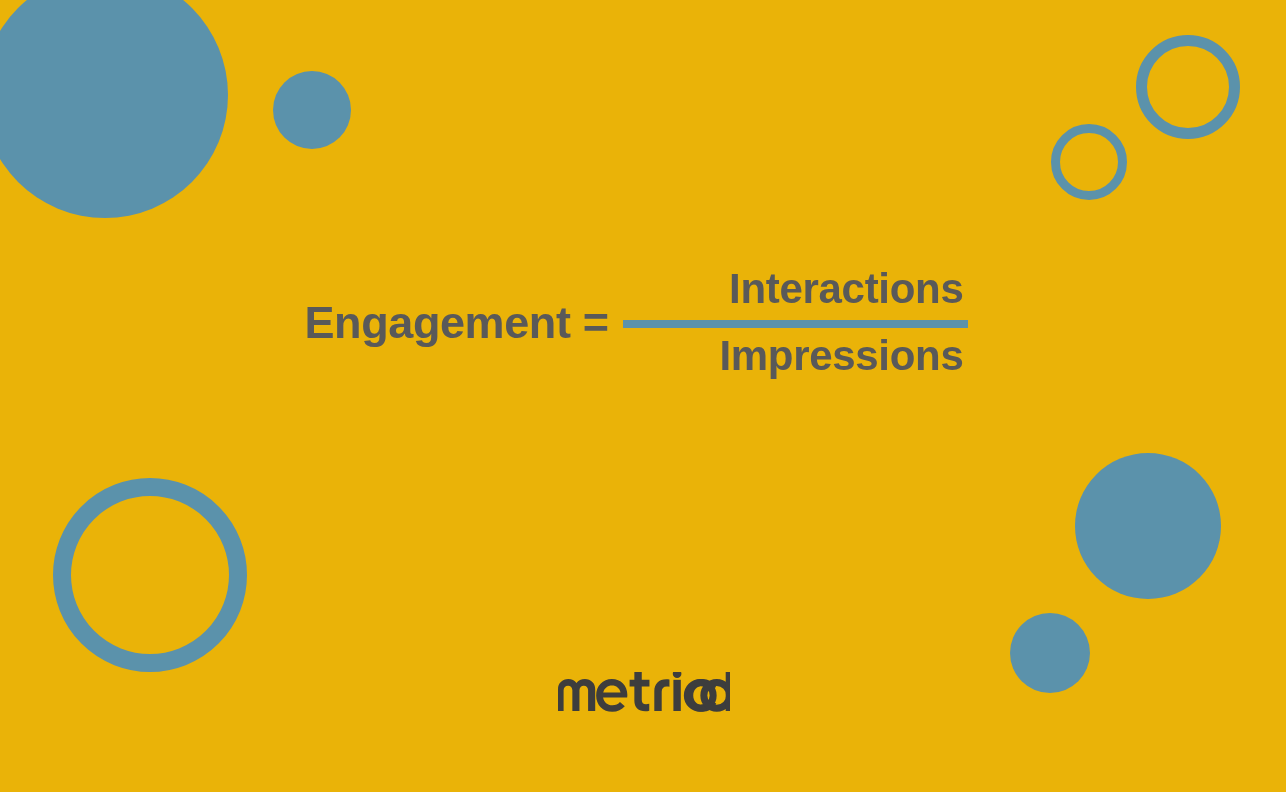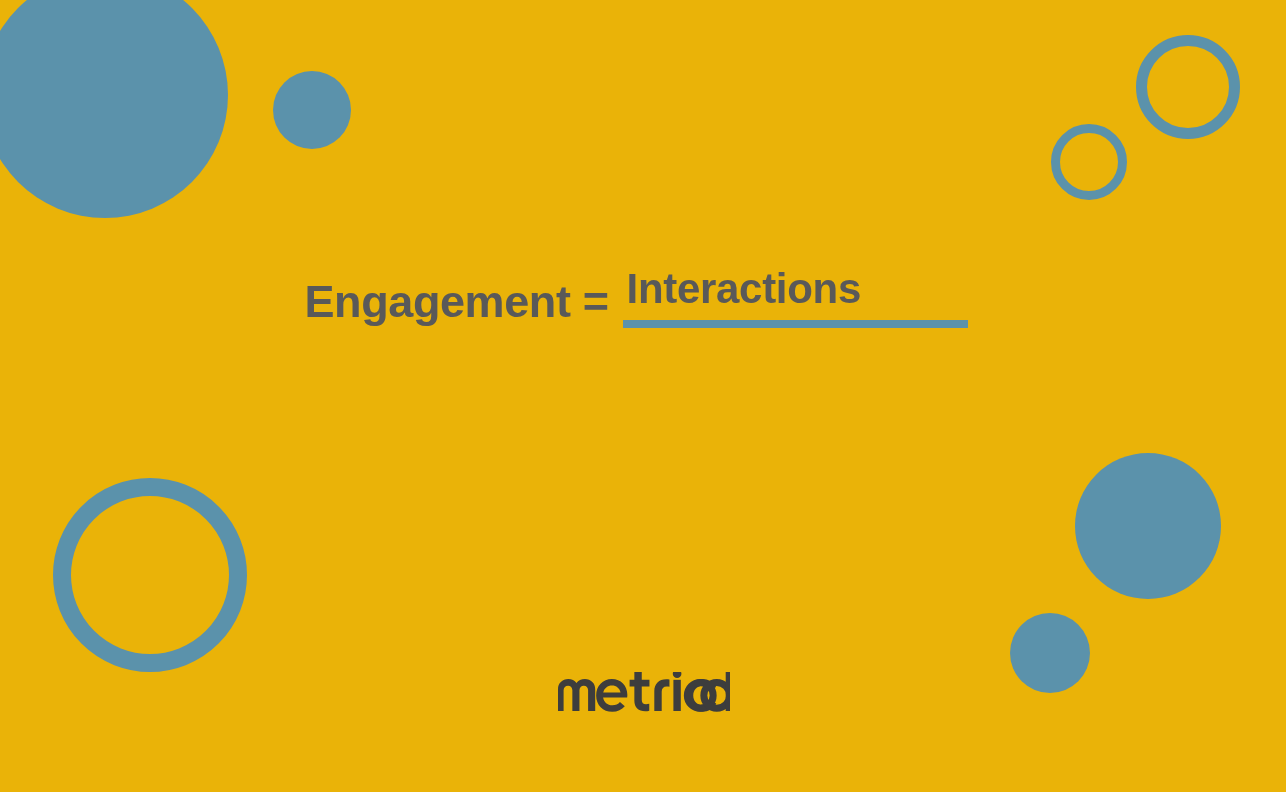--- a/index.html
+++ b/index.html
@@ -51,21 +51,21 @@
     font-size: 45px;
     font-weight: 700;
     color: #595959;
     letter-spacing: -0.4px;
     white-space: nowrap;
     line-height: 1;
   }
   .fraction {
     display: flex;
     flex-direction: column;
-    align-items: flex-start;
+    align-items: flex-end;
     margin: 0 14px;
   }
   .fraction-num,
   .fraction-den {
     font-size: 42px;
     font-weight: 600;
     color: #595959;
     letter-spacing: -0.3px;
     line-height: 1.02;
     white-space: nowrap;
@@ -112,20 +112,21 @@
   <div class="deco ring" id="ring-lg-bottomleft"></div>
   <div class="deco filled" id="circle-lg-bottomright"></div>
   <div class="deco filled" id="circle-sm-bottomright"></div>
 
   <div class="formula">
     <span class="formula-lhs">Engagement =</span>
 
     <span class="fraction">
       <span class="fraction-num">Interactions</span>
       <span class="fraction-bar"></span>
+      <span class="fraction-den">Impressions</span>
     </span>
 
   </div>
 
   <div class="logo">
     <svg class="logo-mark" width="174" height="40" viewBox="0 0 348 80" aria-hidden="true">
       <g fill="#3d3d3d">
 
         <path d="M4 78 V34.5 C4 22.5 12.6 14 24.6 14 c6.9 0 12.6 2.9 16.3 7.8 C44.6 16.9 50.6 14 57.8 14 c12 0 20.6 8.5 20.6 20.5 V78 H64.2 V36.6 c0-5.4-3.4-9-8.6-9 -5.2 0-8.7 3.6-8.7 9 V78 H32.7 V36.6 c0-5.4-3.4-9-8.6-9 -5.2 0-8.9 3.6-8.9 9 V78 Z"></path>
 

